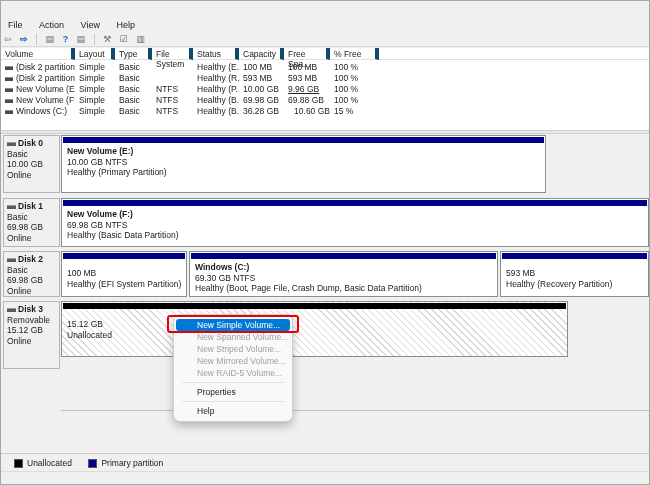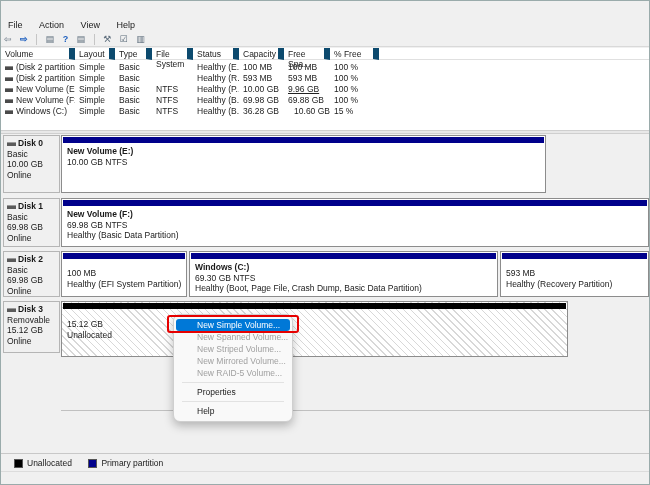--- a/index.html
+++ b/index.html
@@ -19,21 +19,21 @@
   
   #menubar { position:absolute; left:0; top:18px; width:100%; height:14px; }
   .menu-item { display:inline-block; padding:1px 7px; font-size:9px; color:#1a1a1a; }
   
   #toolbar { position:absolute; left:0; top:32px; width:100%; height:14px; border-bottom:1px solid #d9d9d9; }
   .tb-icon { display:inline-block; margin:0 3px; font-size:9px; color:#5b6b7a; vertical-align:top; line-height:13px; }
   .tb-sep { display:inline-block; width:1px; height:11px; background:#c5c5c5; margin:1px 3px; vertical-align:top; }
   .tb-blue { color:#1d5fbf; font-weight:bold; }
   
   #volume-list { position:absolute; left:0; top:47px; width:100%; height:82px; background:#ffffff; }
-  .vl-header { position:absolute; top:0; height:12px; border-right:6px solid #0c4a6e; border-bottom:1px solid #e0e0e0; padding:1px 0 0 4px; font-size:8.5px; color:#222; background:#fff; }
+  .vl-header { position:absolute; top:0; height:12px; border-right:4px solid #0c4a6e; border-bottom:1px solid #e0e0e0; padding:1px 0 0 4px; font-size:8.5px; color:#222; background:#fff; }
   .vl-cell { position:absolute; height:11px; padding:1px 0 0 4px; font-size:8.5px; color:#222; white-space:nowrap; overflow:hidden; }
   .vol-icon { display:inline-block; width:8px; height:4px; background:#4a4a4a; border-top:1px solid #8a8a8a; margin-right:3px; vertical-align:middle; }
   
   #splitter { position:absolute; left:0; top:129px; width:100%; height:4px; background:#e8e8e8; border-top:1px solid #cfcfcf; border-bottom:1px solid #cfcfcf; }
   
   .disk-head { position:absolute; left:2px; width:57px; background:#f0f0f0; border:1px solid #b5b5b5; padding:2px 0 0 3px; line-height:10.5px; font-size:8.5px; }
   .disk-name { font-weight:bold; white-space:nowrap; }
   .disk-icon { display:inline-block; width:9px; height:4px; background:#5a5a5a; border-top:1px solid #9a9a9a; margin-right:2px; vertical-align:middle; }
   .cd-icon { display:inline-block; width:8px; height:8px; border-radius:50%; background:#b9c4cc; border:1px solid #7a8a94; margin-right:2px; vertical-align:middle; position:relative; }
   .part { position:absolute; border:1px solid #8c8c8c; background:#ffffff; }
@@ -156,20 +156,21 @@
     <div class="disk-name"><span class="disk-icon"></span><span>Disk 0</span></div>
     <div>Basic</div>
     <div>10.00 GB</div>
     <div>Online</div>
   </div>
   <div class="part" style="left:60px;top:134px;width:485px;height:58px;">
     <div class="bar"></div>
     <div class="ptext">
       <div class="ptitle">New Volume  (E:)</div>
       <div>10.00 GB NTFS</div>
+      <div>Healthy (Primary Partition)</div>
     </div>
   </div>
 
   <div class="disk-head" style="top:197px;height:49px;">
     <div class="disk-name"><span class="disk-icon"></span><span>Disk 1</span></div>
     <div>Basic</div>
     <div>69.98 GB</div>
     <div>Online</div>
   </div>
   <div class="part" style="left:60px;top:197px;width:588px;height:49px;">
@@ -203,21 +204,21 @@
     </div>
   </div>
   <div class="part" style="left:499px;top:250px;width:149px;height:46px;">
     <div class="bar"></div>
     <div class="ptext" style="padding-top:8px;">
       <div>593 MB</div>
       <div>Healthy (Recovery Partition)</div>
     </div>
   </div>
 
-  <div class="disk-head" style="top:300px;height:52px;">
+  <div class="disk-head" style="top:300px;height:68px;">
     <div class="disk-name"><span class="disk-icon"></span><span>Disk 3</span></div>
     <div>Removable</div>
     <div>15.12 GB</div>
     <div>Online</div>
   </div>
   <div class="part unalloc" style="left:60px;top:300px;width:507px;height:56px;">
     <div class="bar black"></div>
     <div class="ptext">
       <div>15.12 GB</div>
       <div>Unallocated</div>

